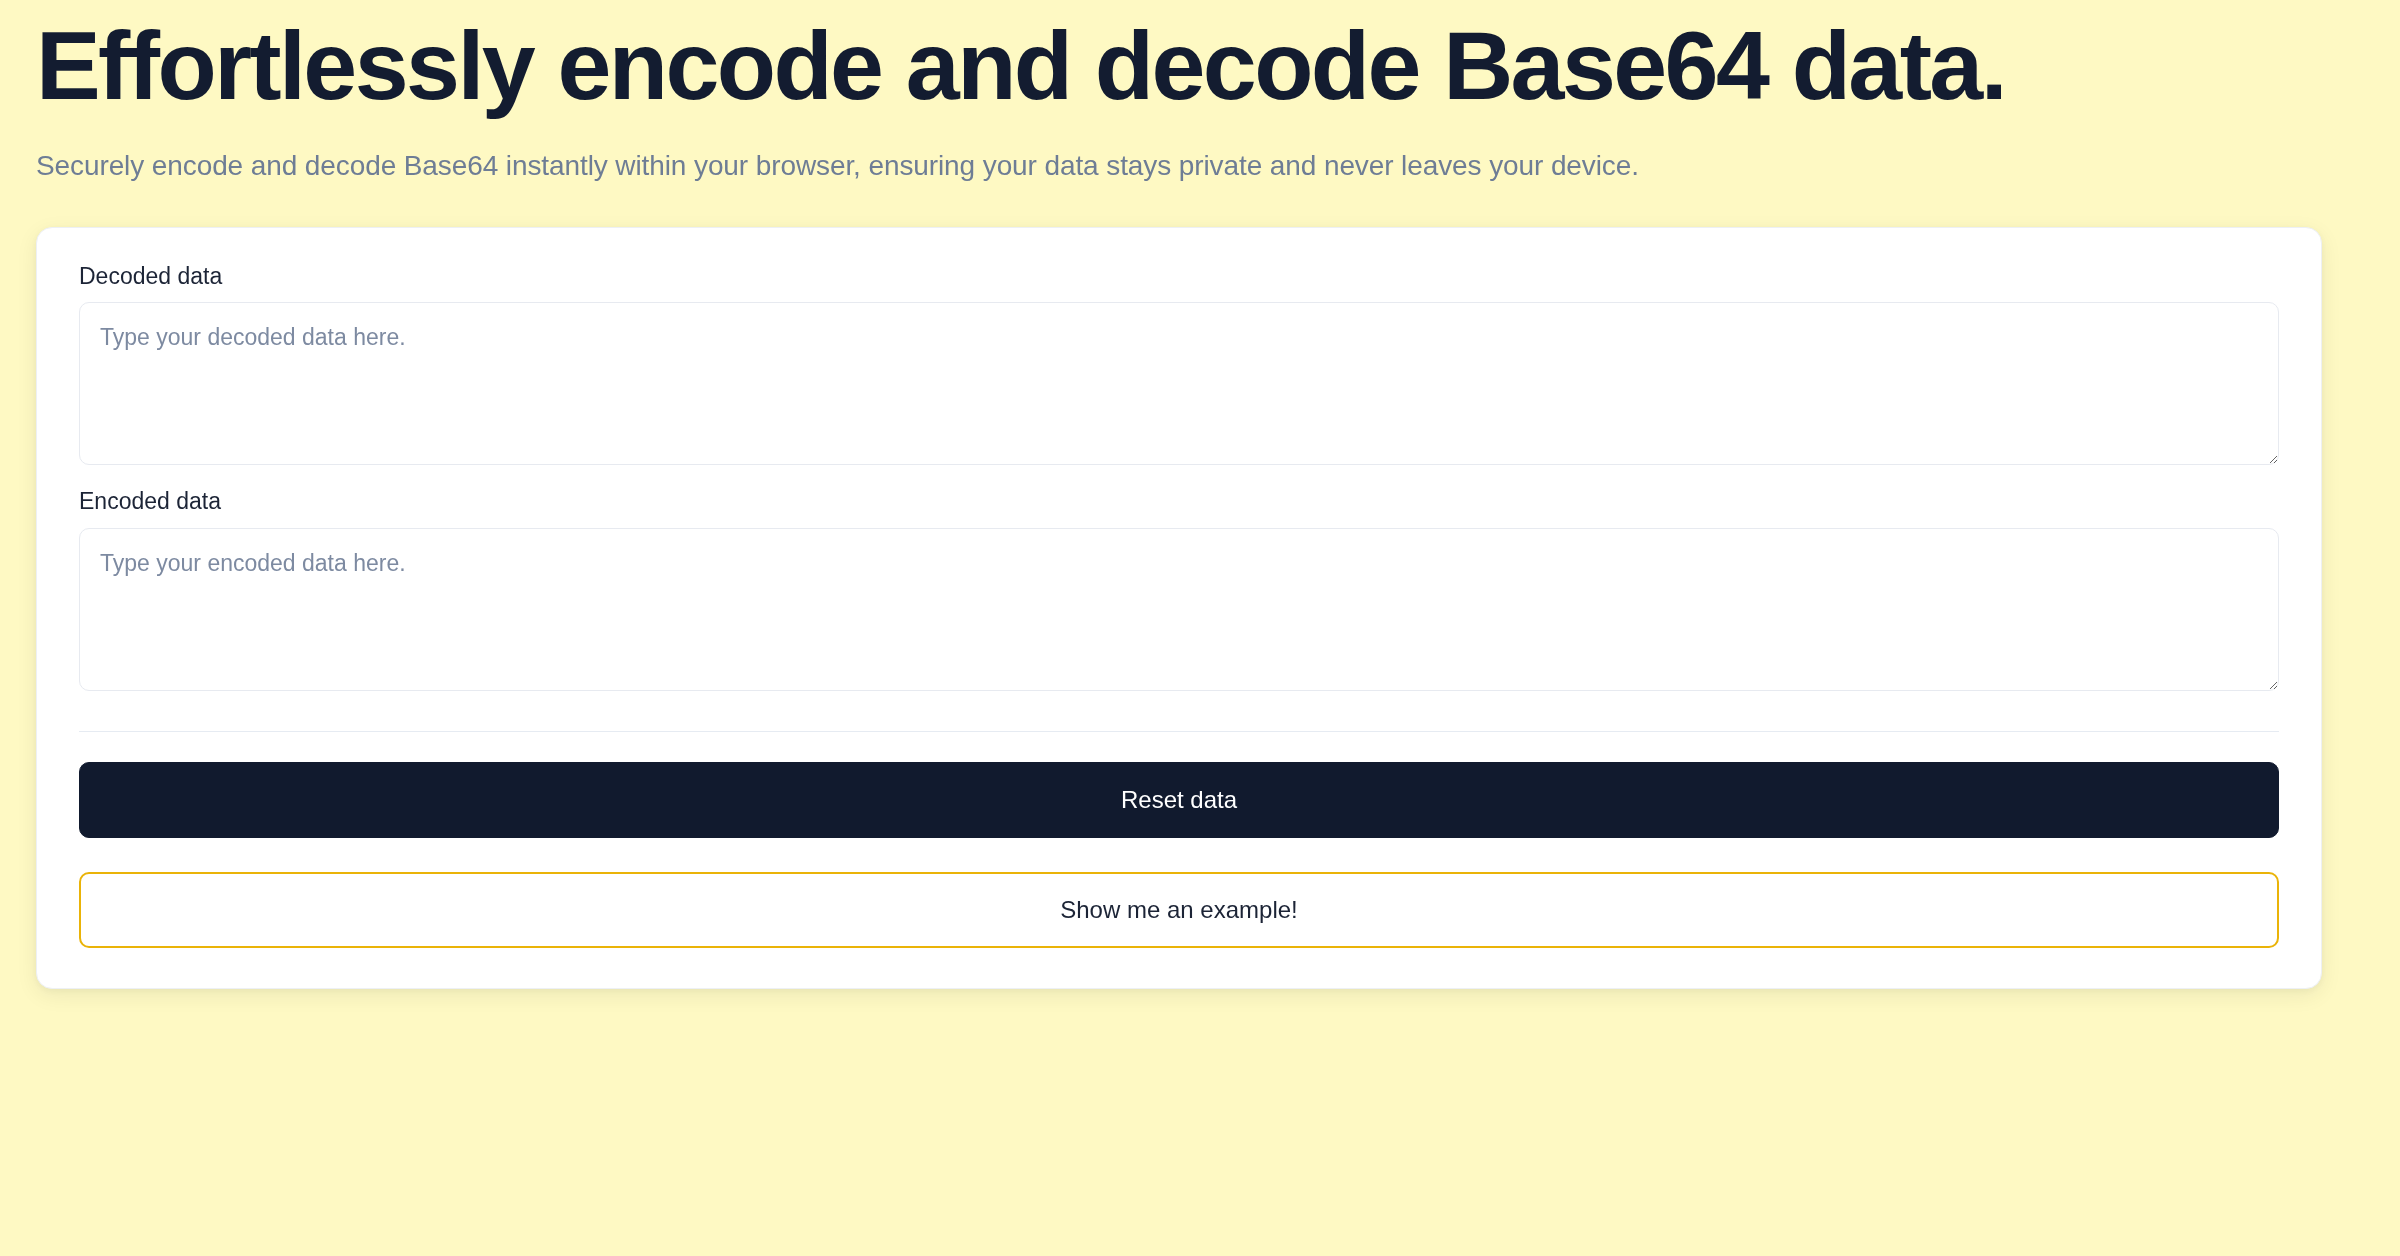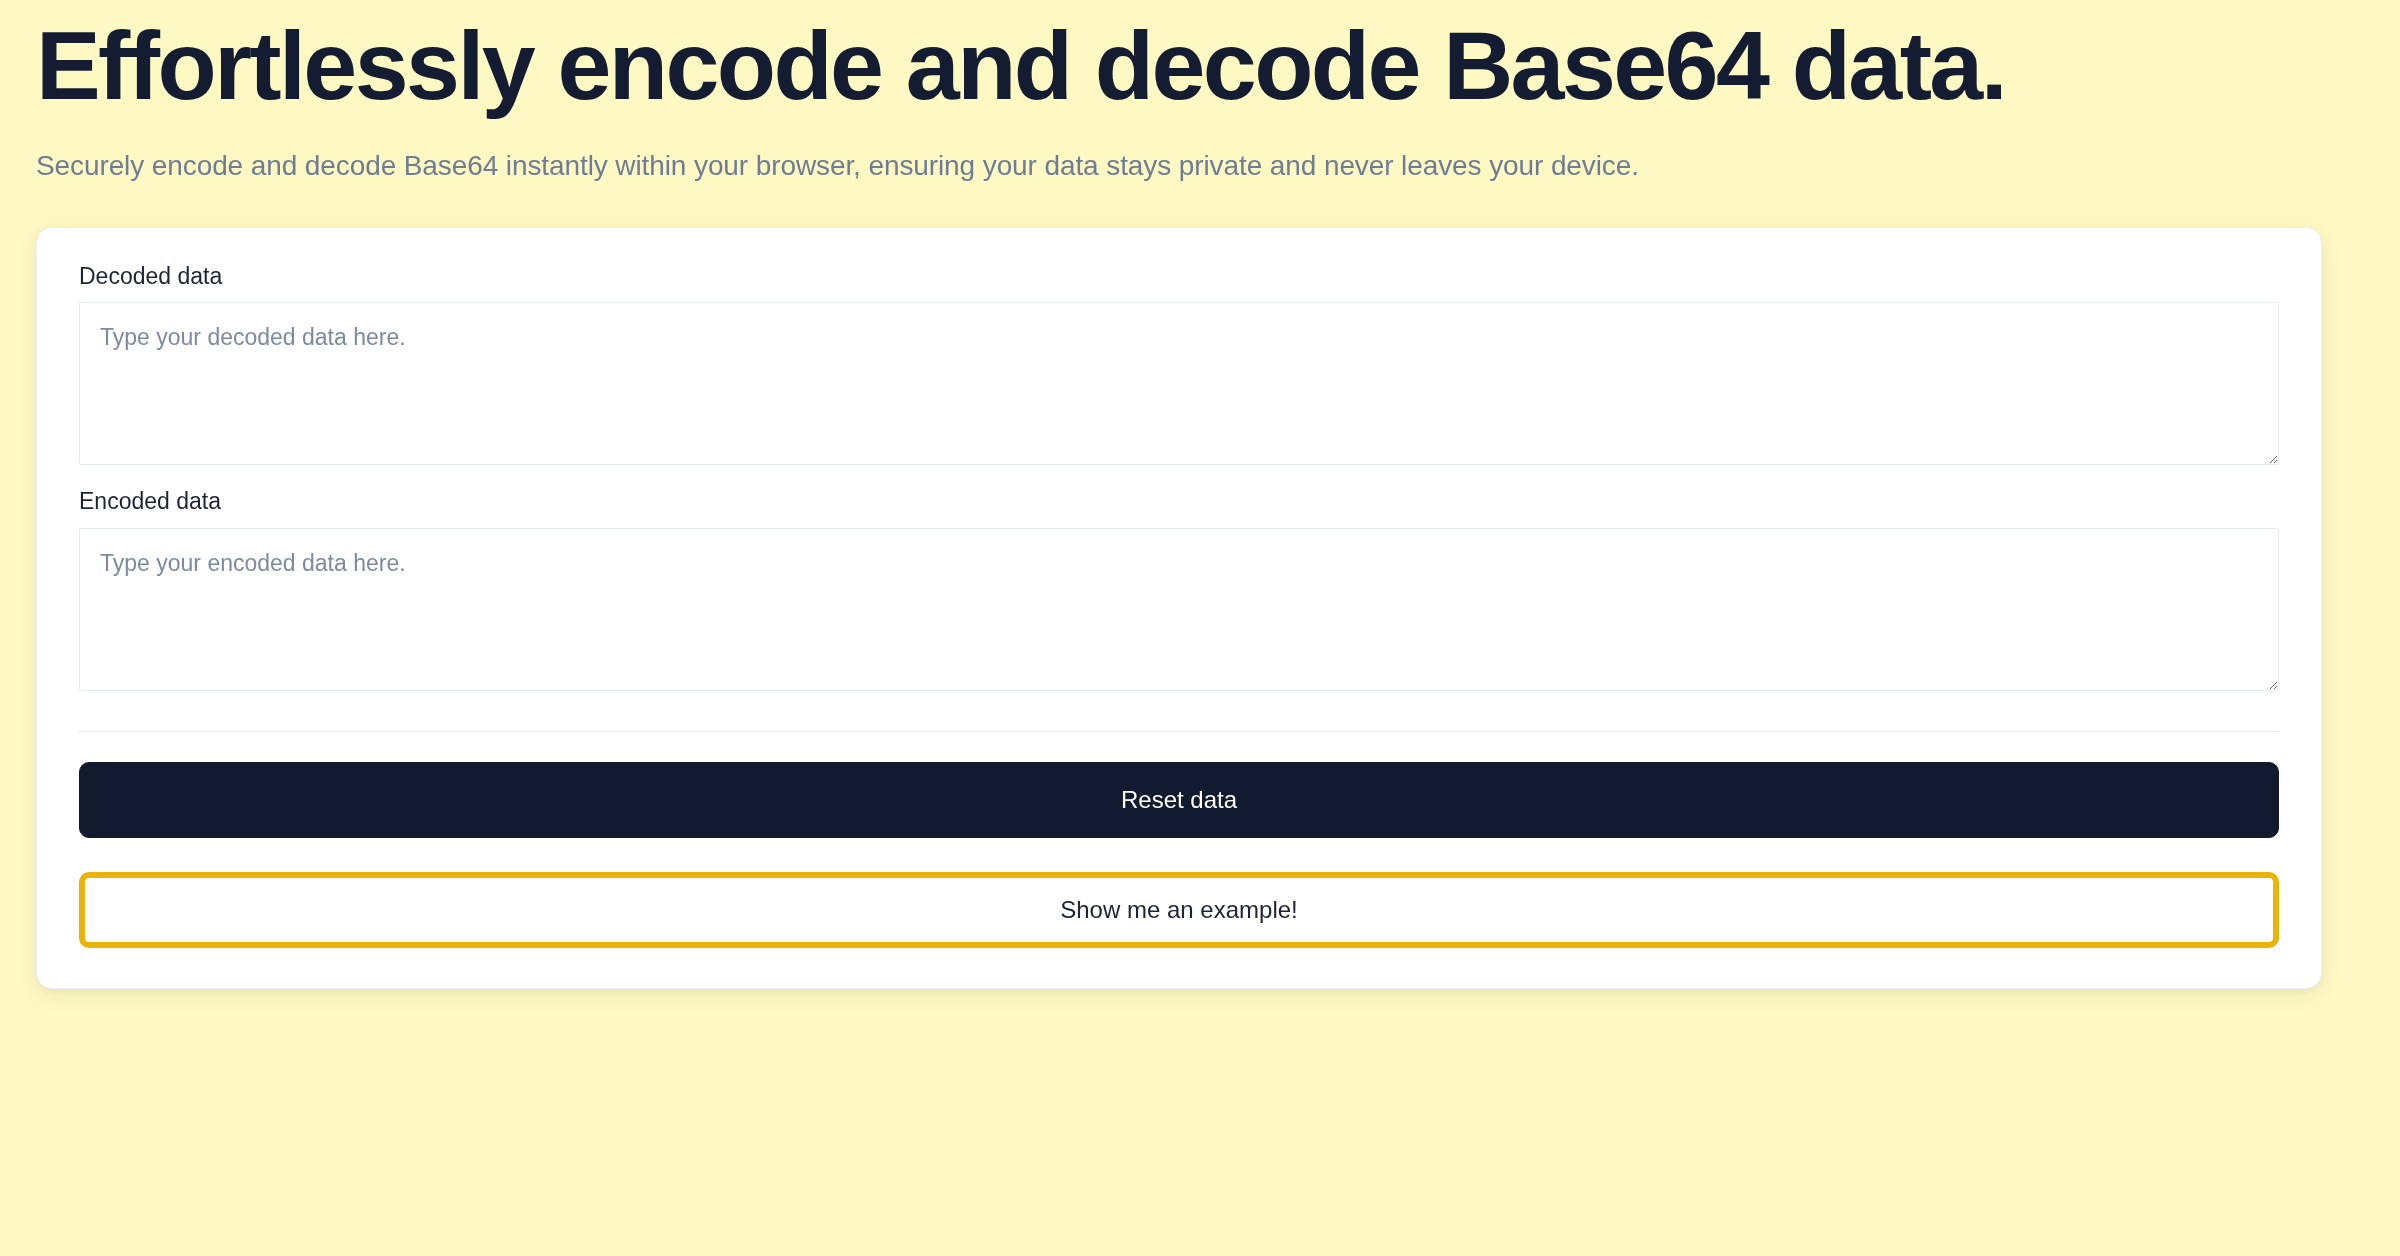--- a/index.html
+++ b/index.html
@@ -77,21 +77,21 @@
     display: block;
     width: 100%;
     height: 163px;
     padding: 18px 20px;
     font-family: "Liberation Sans", sans-serif;
     font-size: 23px;
     line-height: 1.4;
     color: #1c2436;
     background: #ffffff;
     border: 1px solid #e7eaf0;
-    border-radius: 2px;
+    border-radius: 10px;
     resize: vertical;
     outline: none;
   }
   .field-input::placeholder {
     color: #7d8aa1;
     opacity: 1;
   }
 
   .divider {
     height: 1px;
@@ -124,21 +124,21 @@
 
   .btn-primary {
     background: #111a2e;
     color: #ffffff;
     border: 1px solid #111a2e;
   }
 
   .btn-secondary {
     background: #ffffff;
     color: #1c2436;
-    border: 6px solid #eab308;
+    border: 2px solid #eab308;
   }
 </style>
 </head>
 <body>
 
 <div class="page">
 
   <header class="hero">
     <h1 class="hero-title">Effortlessly encode and decode Base64 data.</h1>
     <p class="hero-subtitle">Securely encode and decode Base64 instantly within your browser, ensuring your data stays private and never leaves your device.</p>

